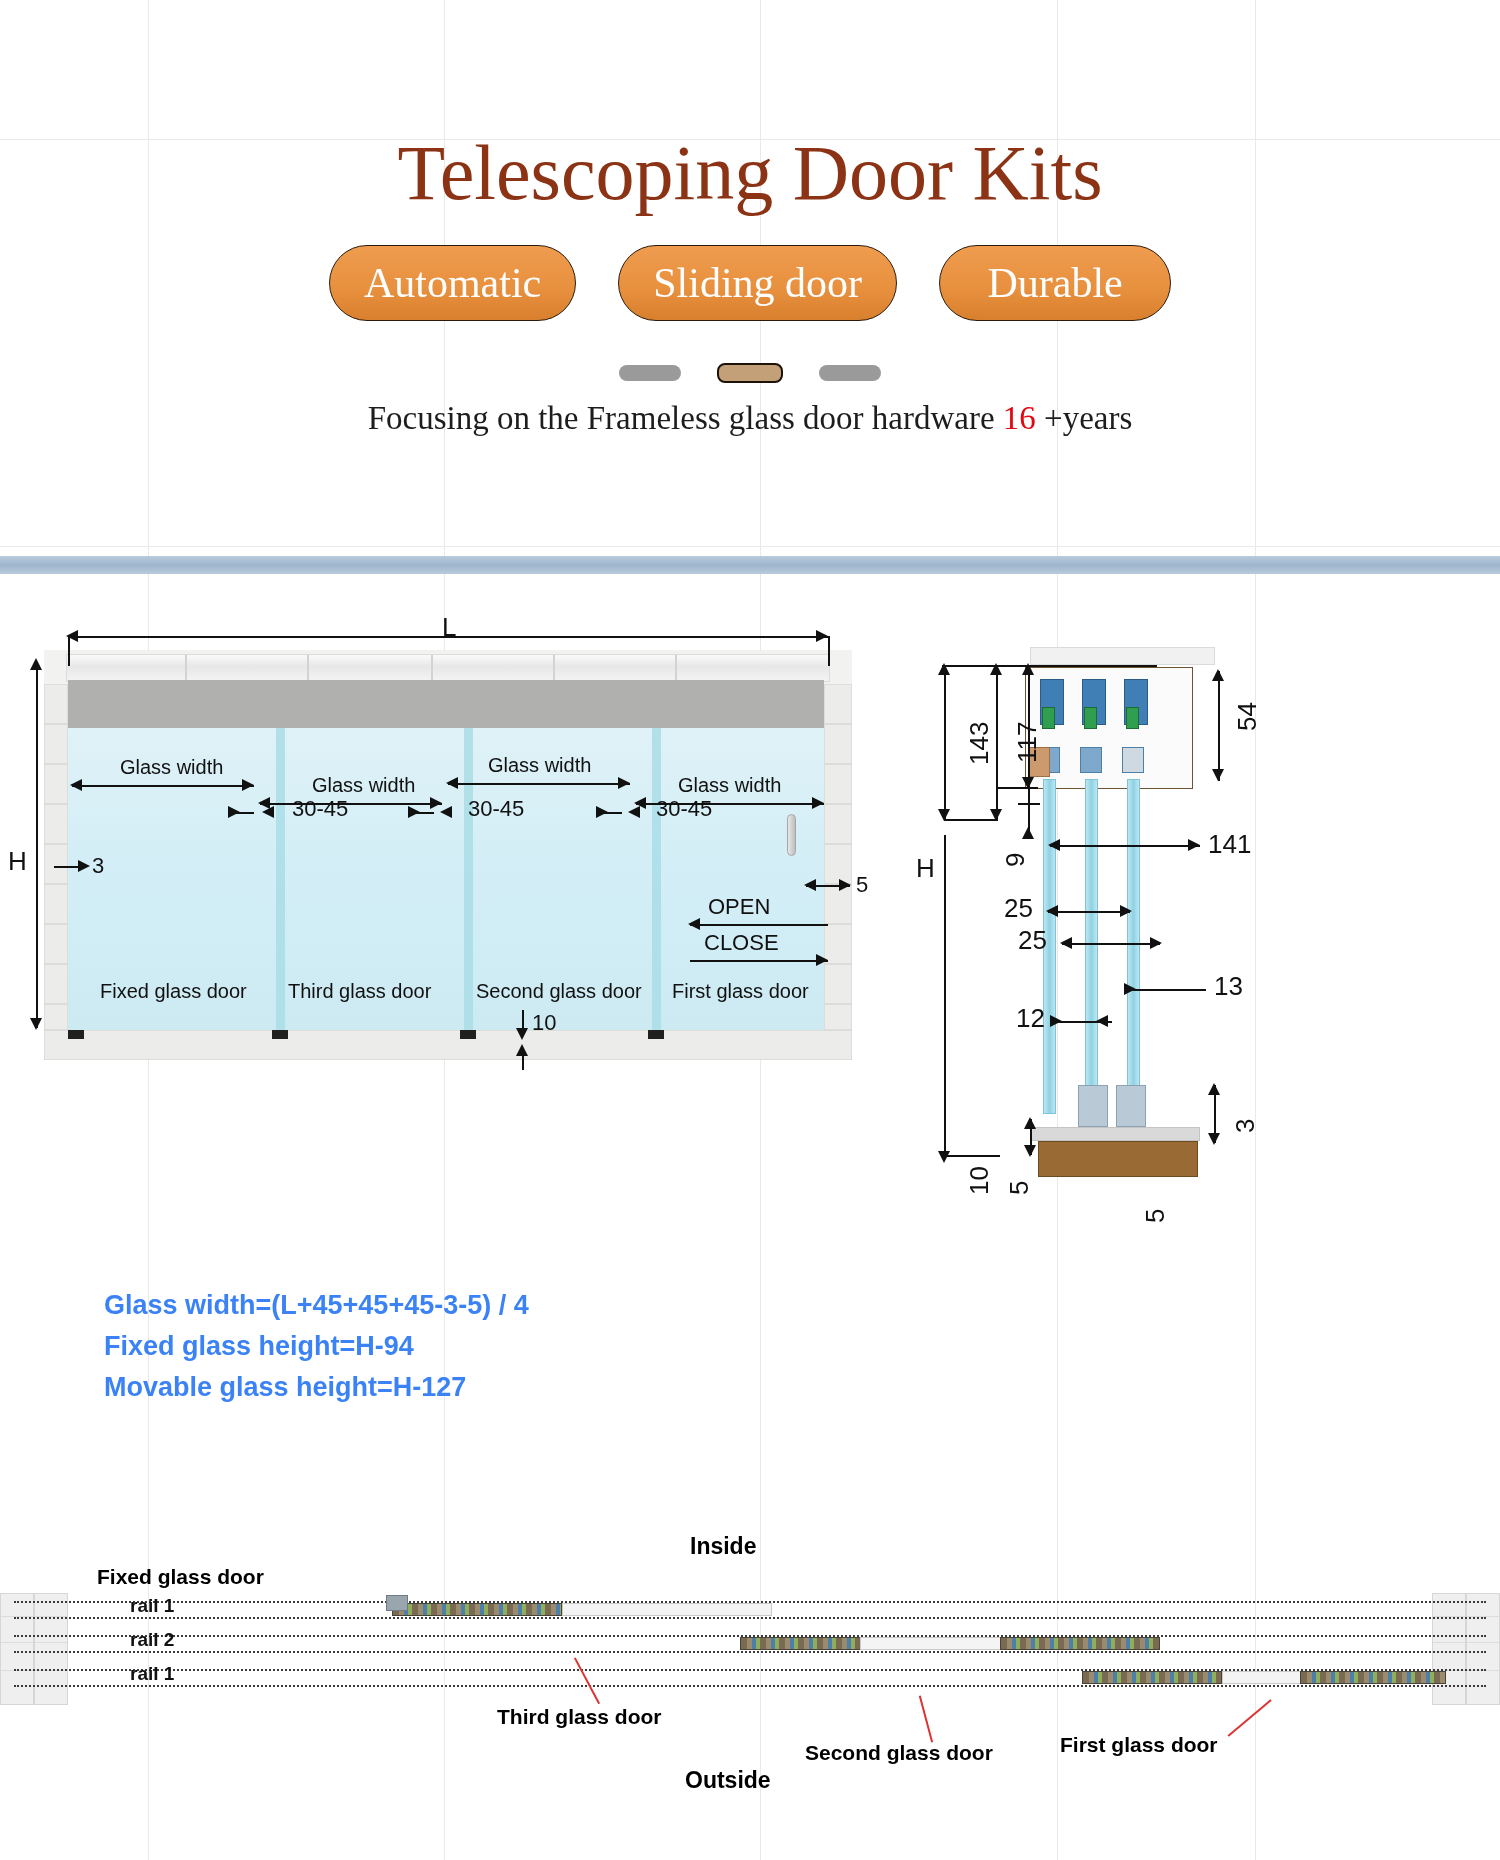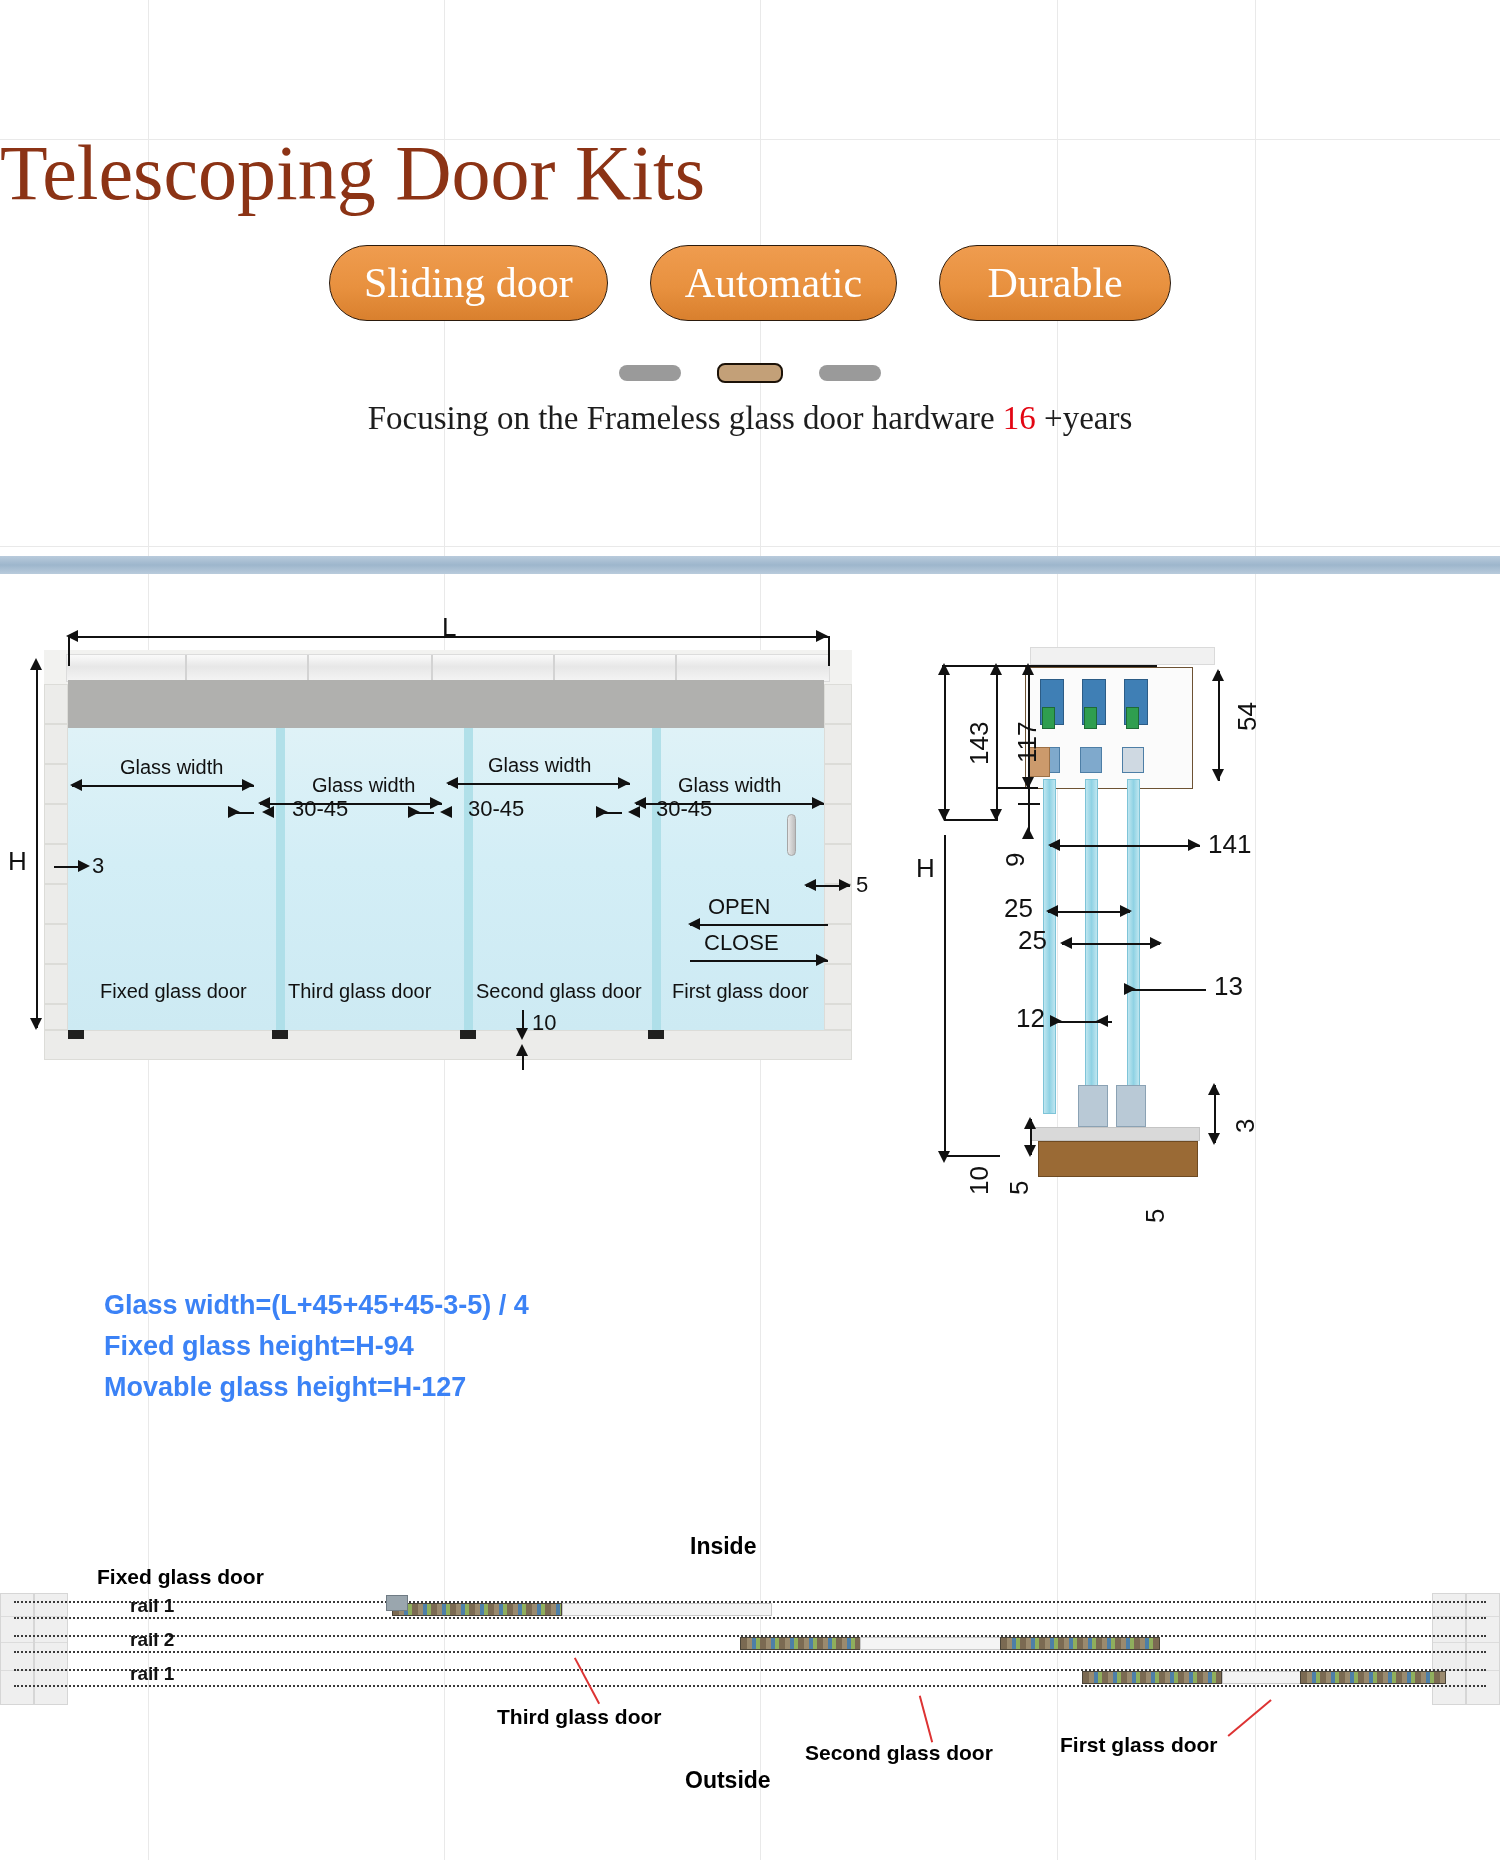--- a/index.html
+++ b/index.html
@@ -13,21 +13,21 @@
 
   
   .header{position:absolute;left:0;top:0;width:1500px;height:560px;z-index:2;}
   .title1{
     position:absolute;top:36px;left:0;width:1500px;text-align:center;
     font-family:"Liberation Serif", serif;font-size:74px;color:#7b2d12;
     letter-spacing:.5px;line-height:1;
   }
   .title1 .num{font-weight:bold;}
   .title2{
-    position:absolute;top:134px;left:0;width:1500px;
+    position:absolute;top:134px;left:0;width:1500px;text-align:center;
     font-family:"Liberation Serif", serif;font-size:78px;color:#8c3315;
     line-height:1;
   }
   .badges{position:absolute;top:243px;left:0;width:1500px;height:80px;
     display:flex;justify-content:center;align-items:center;gap:42px;}
   .badge{
     height:76px;min-width:232px;padding:0 34px;border-radius:40px;
     background:linear-gradient(180deg,#ef9c4f 0%,#e8913f 55%,#d9802e 100%);
     border:1.6px solid #2b1a0c;color:#fff;
     font-family:"Liberation Serif", serif;font-size:42px;
@@ -121,22 +121,22 @@
   <div class="gv" style="left:1057px"></div>
   <div class="gv" style="left:1255px"></div>
   <div class="gh" style="top:139px"></div>
   <div class="gh" style="top:546px"></div>
 </div>
 
 <div class="header">
   <div class="title2">Telescoping Door Kits</div>
 
   <div class="badges">
+    <div class="badge">Automatic</div>
     <div class="badge">Sliding door</div>
-    <div class="badge">Automatic</div>
     <div class="badge">Durable</div>
   </div>
 
   <div class="dashes">
     <div class="dash"></div>
     <div class="dash mid"></div>
     <div class="dash"></div>
   </div>
 
   <div class="tagline">

